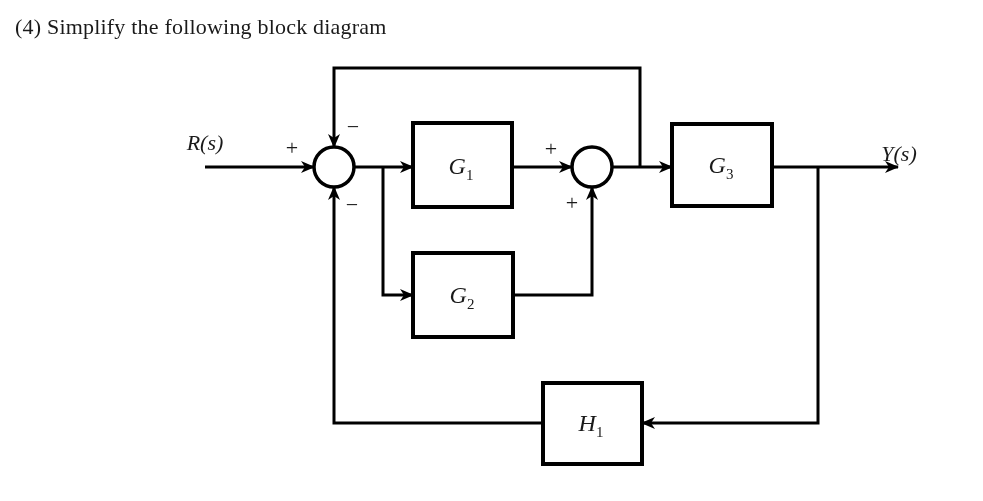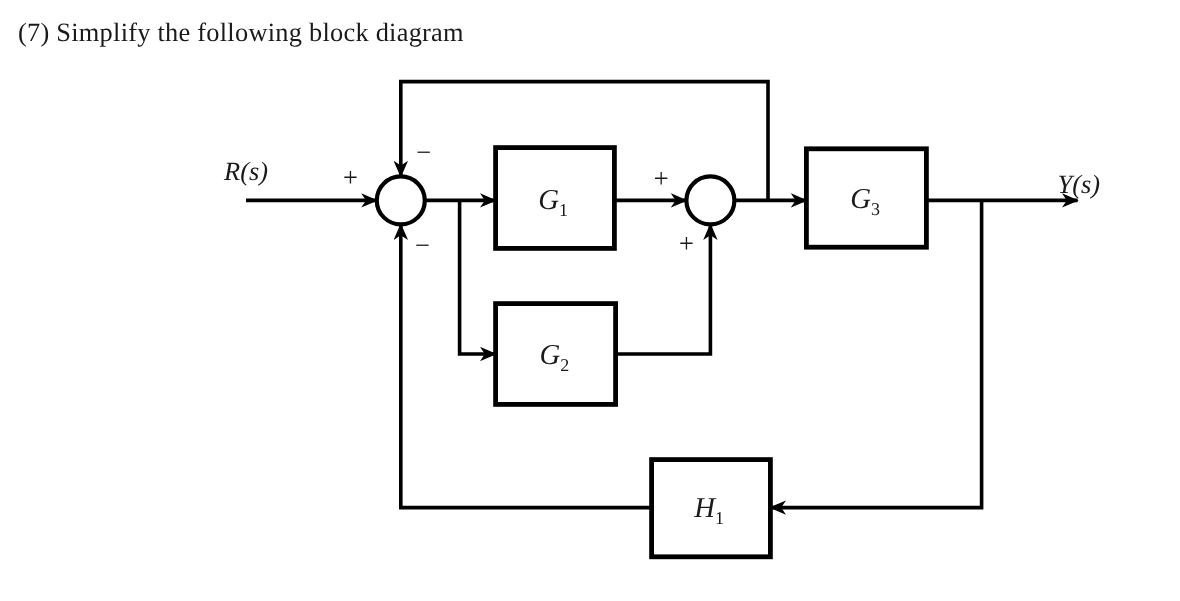--- a/index.html
+++ b/index.html
@@ -32,21 +32,21 @@
   }
   .block-label .sub{font-size:15px;font-style:normal;}
   .sign{
     font-family:"Liberation Serif","DejaVu Serif",serif;
     font-size:22px;fill:var(--text-color);text-anchor:middle;
   }
 </style>
 </head>
 <body>
 
-<div class="title">(7) Simplify the following block diagram</div>
+<div class="title">(4) Simplify the following block diagram</div>
 
 <svg class="diagram-svg" width="983" height="501" viewBox="0 0 983 501" xmlns="http://www.w3.org/2000/svg">
   <defs>
     <marker id="arrow" markerUnits="userSpaceOnUse" markerWidth="14" markerHeight="12" viewBox="0 0 14 12" refX="13" refY="6" orient="auto">
       <path class="arrowhead" d="M0 0 L14 6 L0 12 L4 6 Z"></path>
     </marker>
   </defs>
 
   <path class="wire" d="M205 167 L314 167" marker-end="url(#arrow)"></path>
   <path class="wire" d="M354 167 L413 167" marker-end="url(#arrow)"></path>

